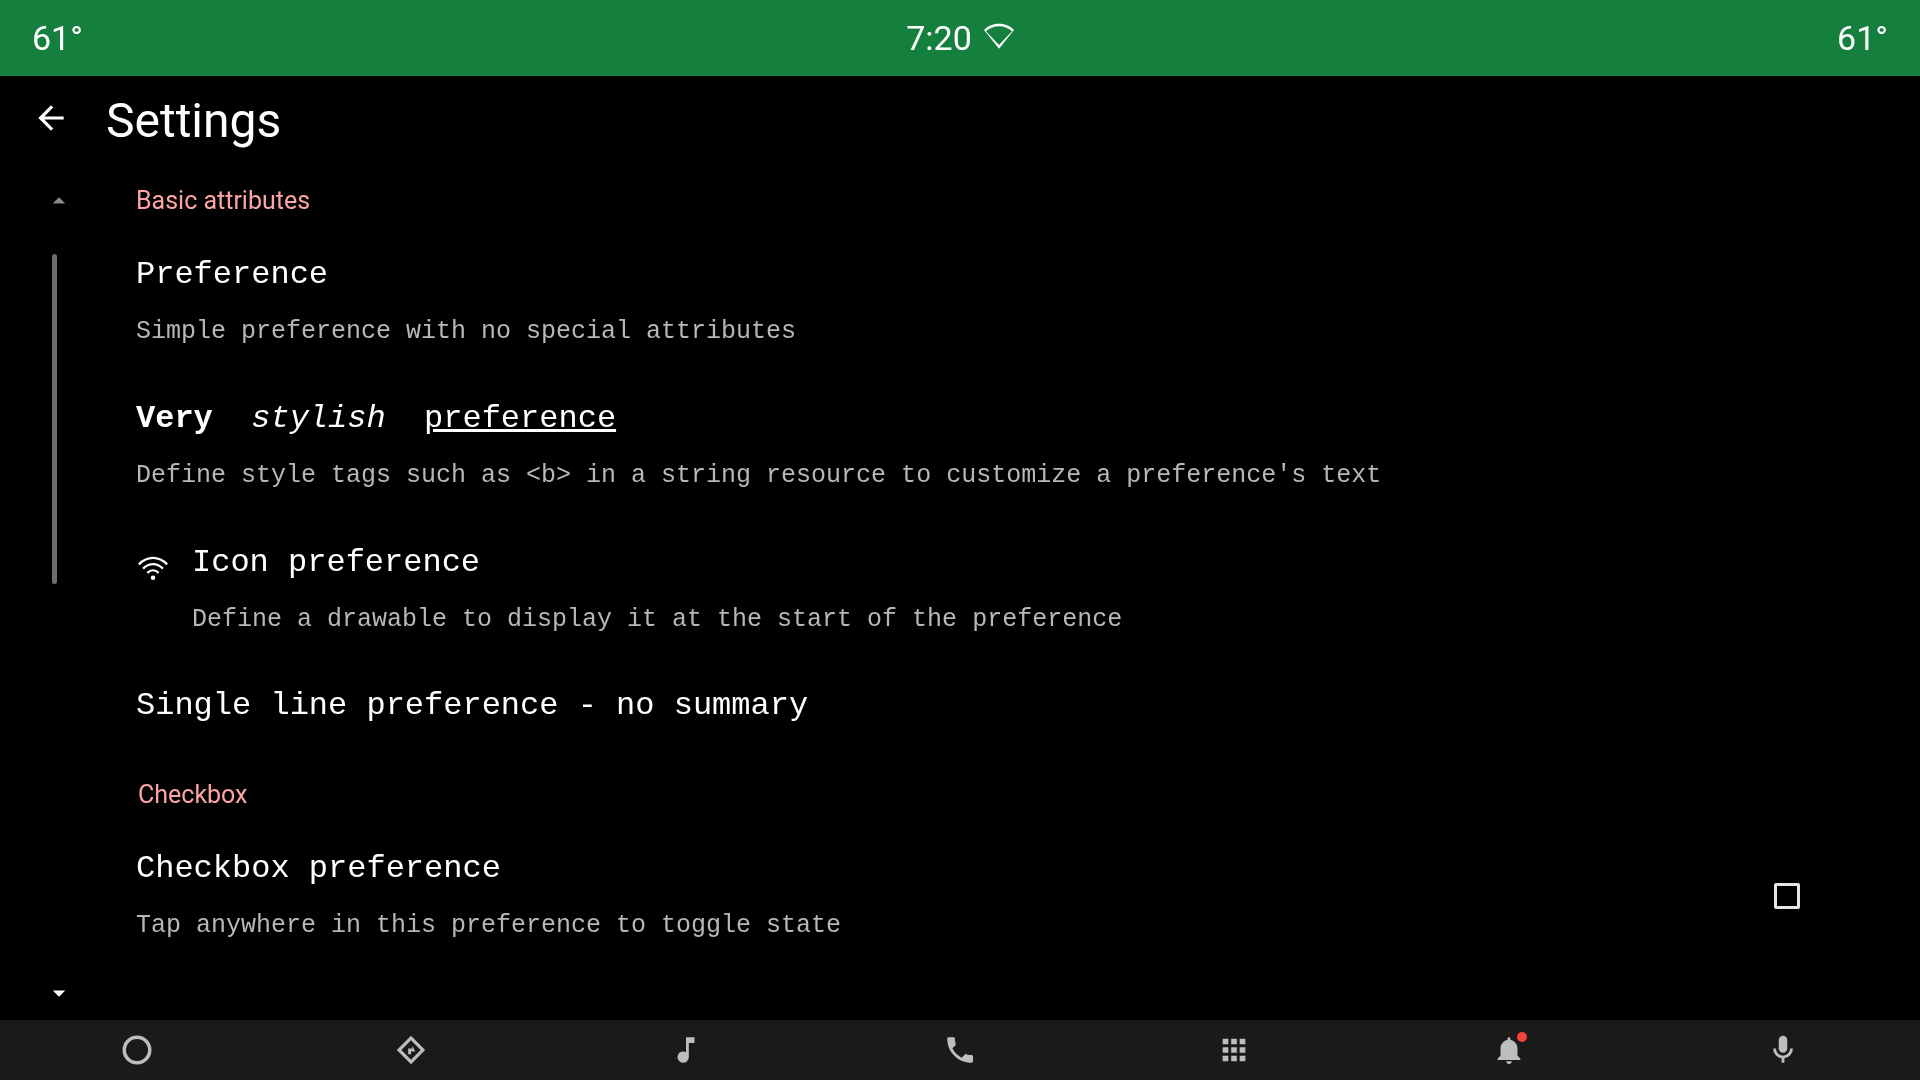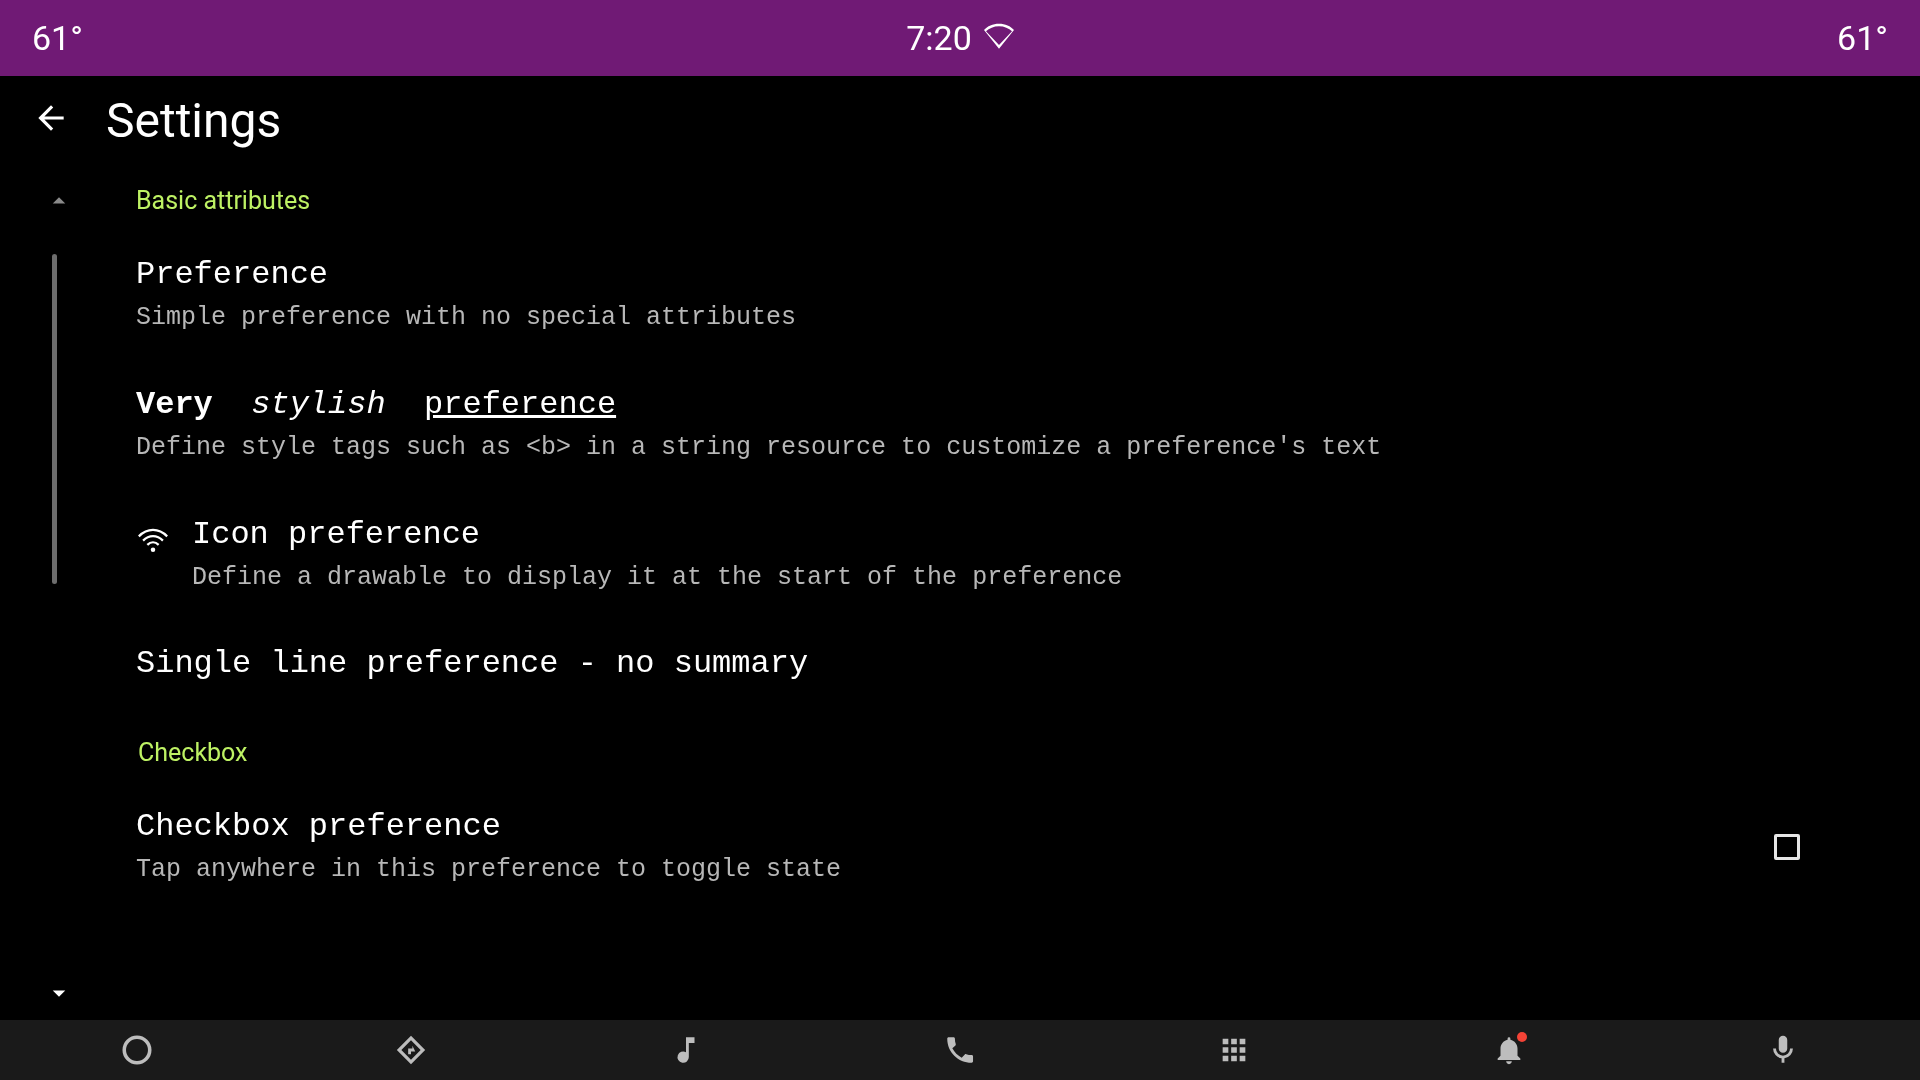--- a/index.html
+++ b/index.html
@@ -8,21 +8,21 @@
     height: 1080px;
     background: #000;
     color: #fff;
     font-family: Roboto, "Segoe UI", Arial, sans-serif;
     overflow: hidden;
   }
 
   
   .status-bar {
     height: 76px;
-    background: #701a75;
+    background: #15803d;
     display: flex;
     align-items: center;
     justify-content: space-between;
     padding: 0 32px;
     font-size: 34px;
     font-weight: 400;
   }
   .status-center { display: flex; align-items: center; gap: 12px; }
   .status-center svg { width: 30px; height: 30px; }
 
@@ -65,21 +65,21 @@
     border-radius: 3px;
   }
 
   .list {
     padding-left: 46px;
     padding-right: 80px;
     padding-top: 18px;
   }
 
   .section-header {
-    color: #bef264;
+    color: #fca5a5;
     font-size: 25px;
     margin-bottom: 40px;
     margin-top: 4px;
   }
   .section-header.widgets {
     margin-top: 54px;
     margin-bottom: 40px;
     padding-left: 2px;
   }
 
@@ -88,21 +88,21 @@
     font-family: Liberation Mono, monospace;
   }
   .pref-title {
     font-size: 32px;
     line-height: 1.25;
     color: #fff;
   }
   .pref-summary {
     font-size: 25px;
     color: #b7b7b7;
-    margin-top: 6px;
+    margin-top: 20px;
     line-height: 1.35;
   }
 
   .pref-with-icon {
     display: flex;
     align-items: flex-start;
     gap: 22px;
   }
   .pref-with-icon .pref-icon {
     width: 34px; margin-top: 10px;

